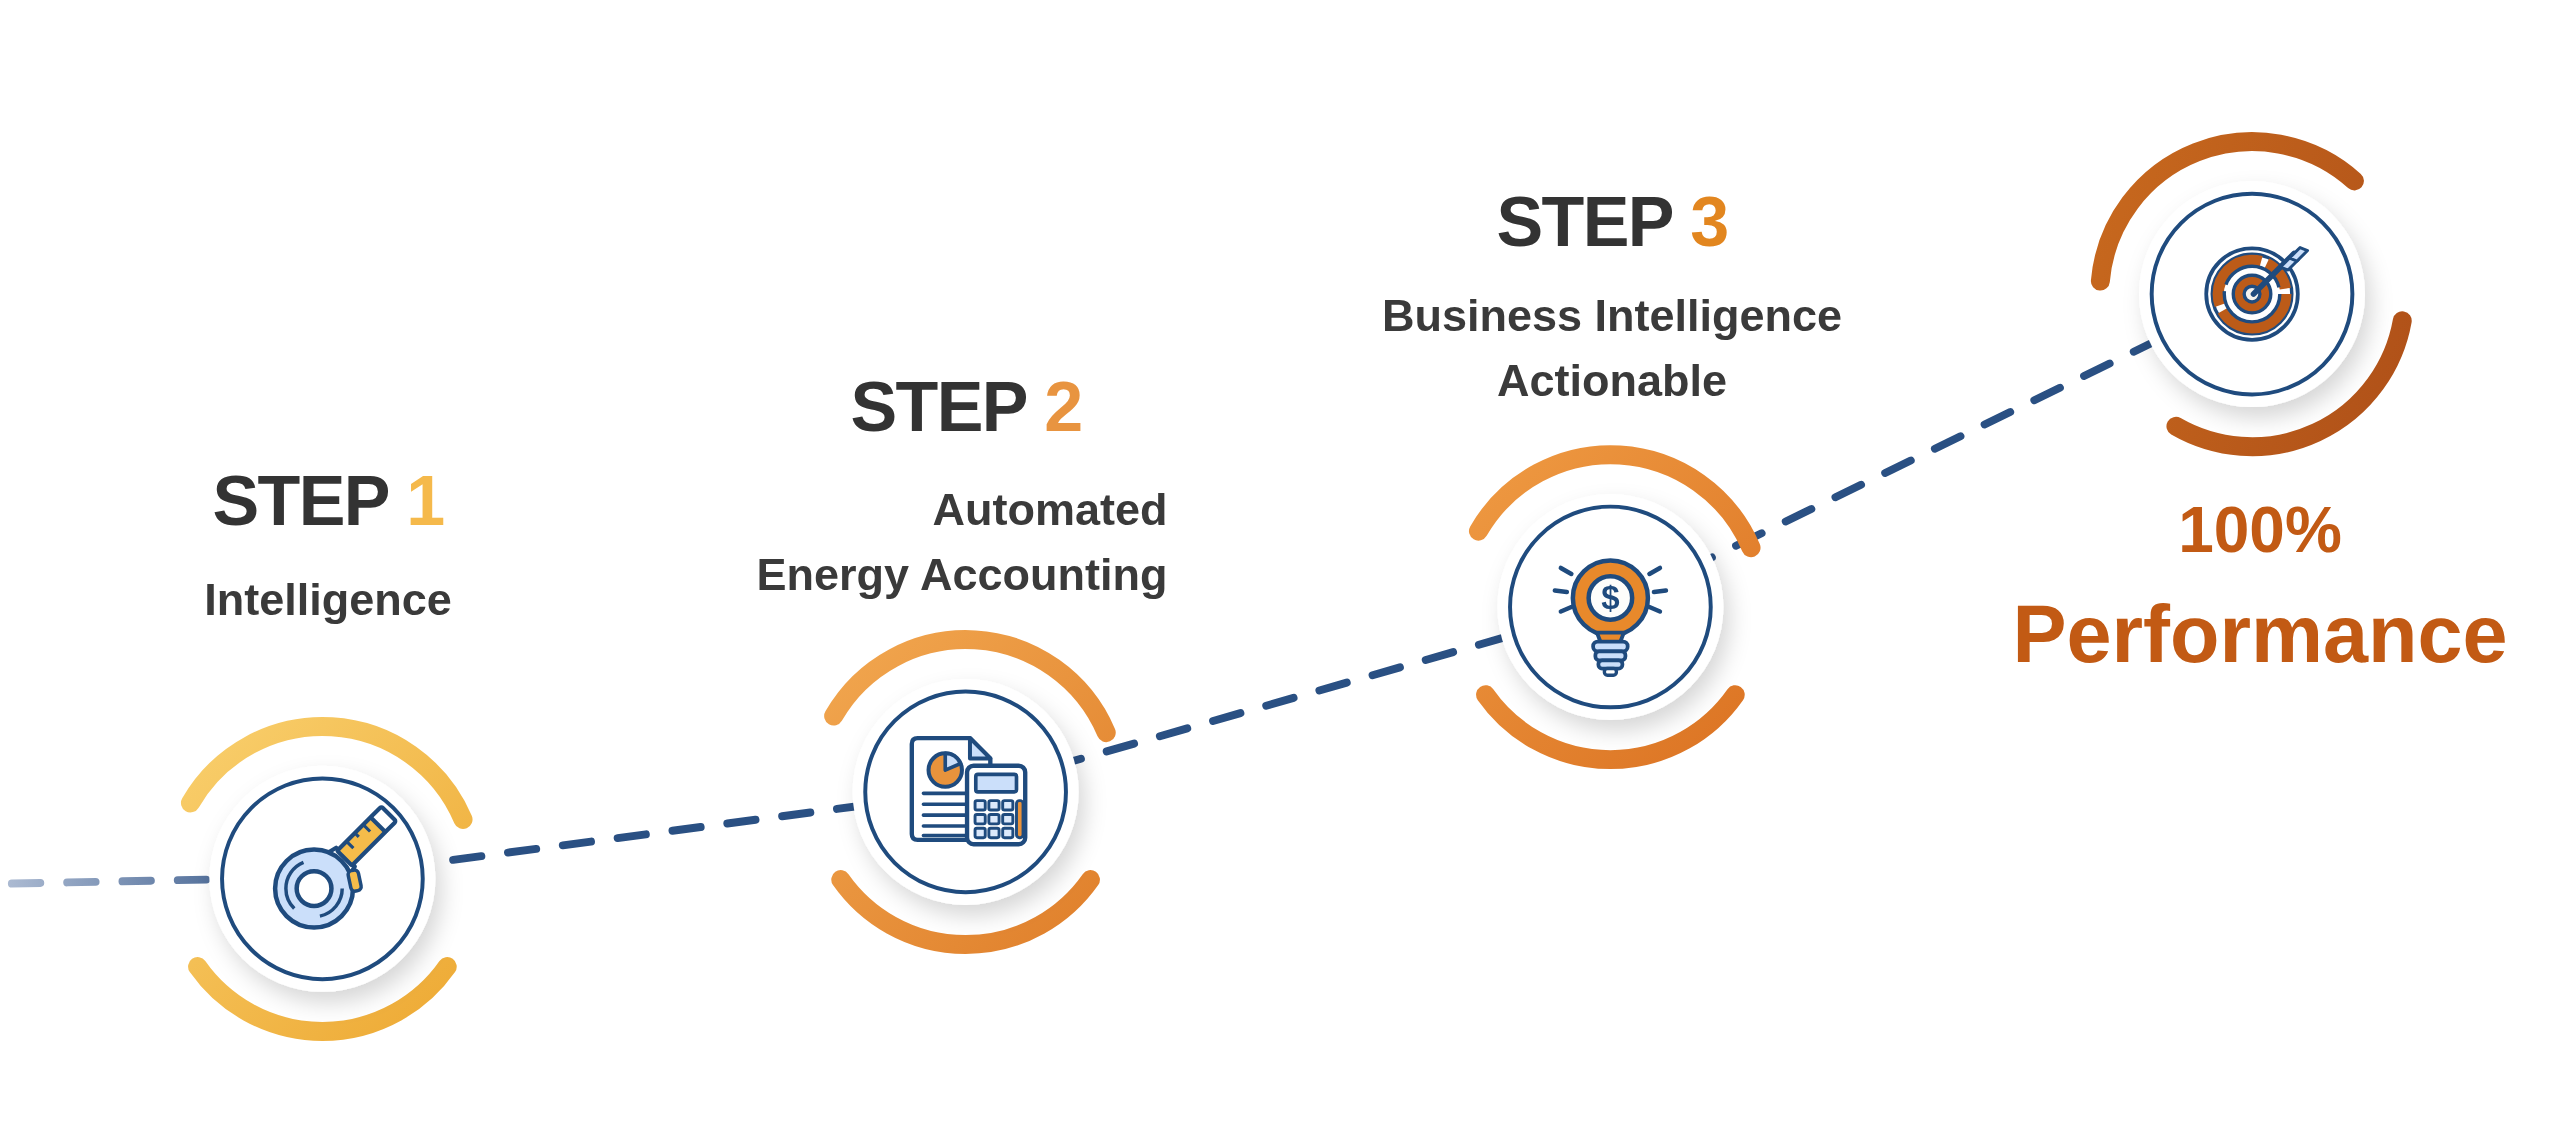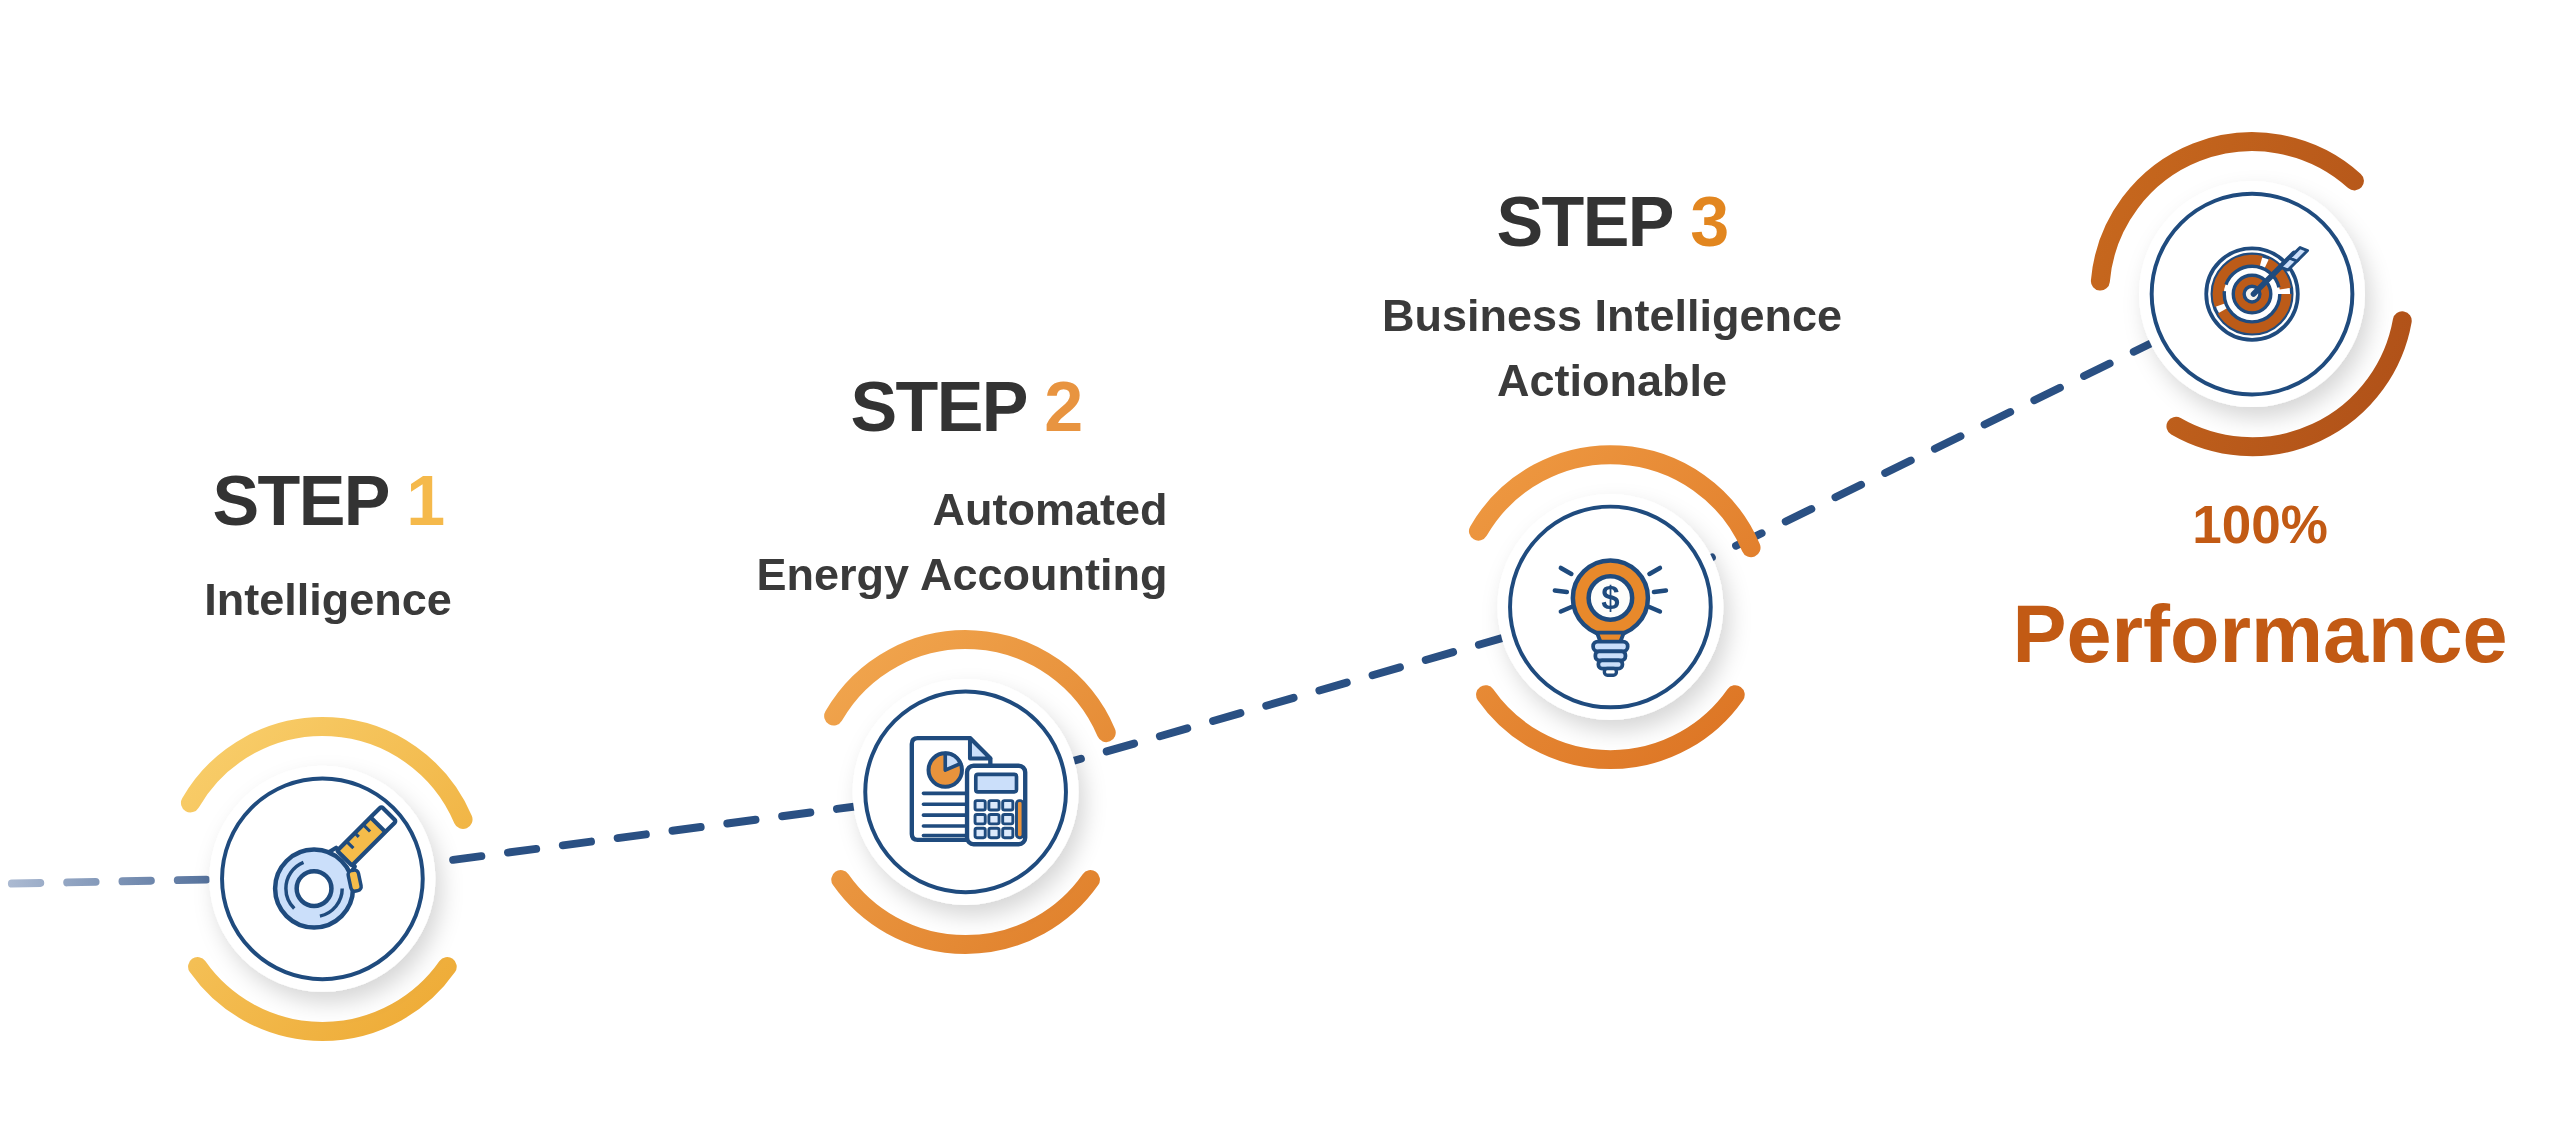--- a/index.html
+++ b/index.html
@@ -3,21 +3,21 @@
 <meta charset="utf-8">
 <style>
   html,body{margin:0;padding:0;width:2576px;height:1131px;background:#ffffff;overflow:hidden;
             font-family:"Liberation Sans", sans-serif;}
   .canvas{position:relative;width:2576px;height:1131px;background:#fff;}
   .stage{position:absolute;left:0;top:0;width:2576px;height:1131px;}
   .step-text{position:absolute;transform:translateX(-50%);text-align:center;white-space:nowrap;}
   .step-heading{font-size:70px;font-weight:800;letter-spacing:-1.6px;color:#333333;line-height:1;}
   .step-heading .num{margin-left:17.4px;}
   .step-title{font-size:45px;font-weight:700;color:#3a3a3a;line-height:1.45;}
-  .result-value{font-size:53px;font-weight:800;line-height:1;}
+  .result-value{font-size:64px;font-weight:800;line-height:1;}
   .result-label{font-size:81px;font-weight:700;line-height:1;}
 </style>
 </head>
 <body>
 
 <div class="canvas">
 
   <svg class="stage" viewBox="0 0 3260 1431">
     <defs>
       <linearGradient id="lineFade" gradientUnits="userSpaceOnUse" x1="0" y1="0" x2="600" y2="0">

